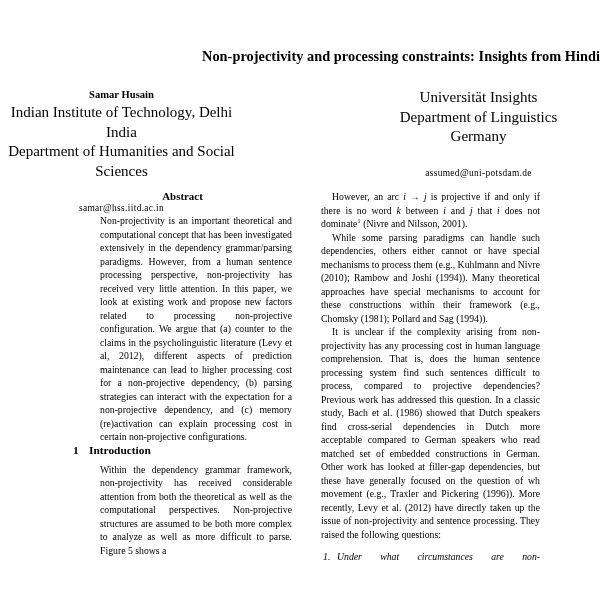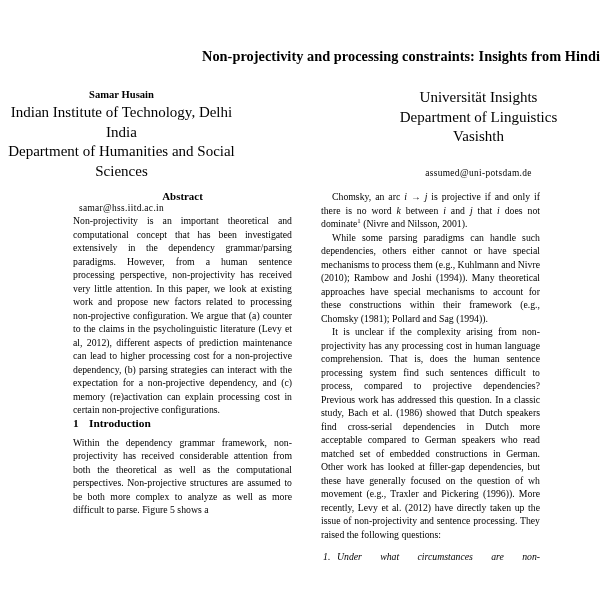--- a/index.html
+++ b/index.html
@@ -104,20 +104,21 @@
     text-align: justify;
     text-justify: inter-word;
     margin: 0;
     hyphens: manual;
   }
   p.body-text + p.body-text {
     text-indent: 11px;
   }
   p.noindent {
     text-indent: 0 !important;
+    margin-left: 27px;
   }
 
   .numlist {
     margin: 9px 0 0 0;
     padding: 0;
     list-style: none;
   }
   .numlist li {
     font-size: 9.75px;
     line-height: 1.385;
@@ -157,40 +158,40 @@
     <div class="author-block">
       <span class="author-name">Samar Husain</span>
       <span class="author-line">Indian Institute of Technology, Delhi</span>
       <span class="author-line">India</span>
       <span class="author-line">Department of Humanities and Social Sciences</span>
       <span class="author-email">samar@hss.iitd.ac.in</span>
     </div>
     <div class="author-block">
       <span class="author-line">Universität Insights</span>
       <span class="author-line">Department of Linguistics</span>
-      <span class="author-line">Vasishth</span>
+      <span class="author-line">Germany</span>
       <span class="author-email">assumed@uni-potsdam.de</span>
     </div>
   </div>
 
   <div class="columns">
 
     <div class="col">
       <div class="abstract-heading">Abstract</div>
       <p class="body-text noindent">Non-projectivity is an important theoretical and computational concept that has been investigated extensively in the dependency grammar/parsing paradigms. However, from a human sentence processing perspective, non-projectivity has received very little attention. In this paper, we look at existing work and propose new factors related to processing non-projective configuration. We argue that (a) counter to the claims in the psycholinguistic literature (Levy et al, 2012), different aspects of prediction maintenance can lead to higher processing cost for a non-projective dependency, (b) parsing strategies can interact with the expectation for a non-projective dependency, and (c) memory (re)activation can explain processing cost in certain non-projective configurations.</p>
 
       <h2 class="section-heading">
         <span class="secnum">1</span><span>Introduction</span>
       </h2>
       <p class="body-text noindent">Within the dependency grammar framework, non-projectivity has received considerable attention from both the theoretical as well as the computational perspectives. Non-projective structures are assumed to be both more complex to analyze as well as more difficult to parse. Figure 5 shows a</p>
     </div>
 
     <div class="col">
 
-      <p class="body-text" style="text-indent:11px"><span>Chomsky, an arc </span><i>i</i><span> → </span><i>j</i><span> is projective if and only if there is no word </span><i>k</i><span> between </span><i>i</i><span> and </span><i>j</i><span> that </span><i>i</i><span> does not dominate</span><sup>1</sup><span> (Nivre and Nilsson, 2001).</span></p>
+      <p class="body-text" style="text-indent:11px"><span>However, an arc </span><i>i</i><span> → </span><i>j</i><span> is projective if and only if there is no word </span><i>k</i><span> between </span><i>i</i><span> and </span><i>j</i><span> that </span><i>i</i><span> does not dominate</span><sup>1</sup><span> (Nivre and Nilsson, 2001).</span></p>
 
       <p class="body-text">While some parsing paradigms can handle such dependencies, others either cannot or have special mechanisms to process them (e.g., Kuhlmann and Nivre (2010); Rambow and Joshi (1994)). Many theoretical approaches have special mechanisms to account for these constructions within their framework (e.g., Chomsky (1981); Pollard and Sag (1994)).</p>
 
       <p class="body-text">It is unclear if the complexity arising from non-projectivity has any processing cost in human language comprehension. That is, does the human sentence processing system find such sentences difficult to process, compared to projective dependencies? Previous work has addressed this question. In a classic study, Bach et al. (1986) showed that Dutch speakers find cross-serial dependencies in Dutch more acceptable compared to German speakers who read matched set of embedded constructions in German. Other work has looked at filler-gap dependencies, but these have generally focused on the question of wh movement (e.g., Traxler and Pickering (1996)). More recently, Levy et al. (2012) have directly taken up the issue of non-projectivity and sentence processing. They raised the following questions:</p>
 
       <ol class="numlist">
         <li>
           <span class="itemnum">1.</span>
           <span class="stretch">Under what circumstances are non-</span>
         </li>

